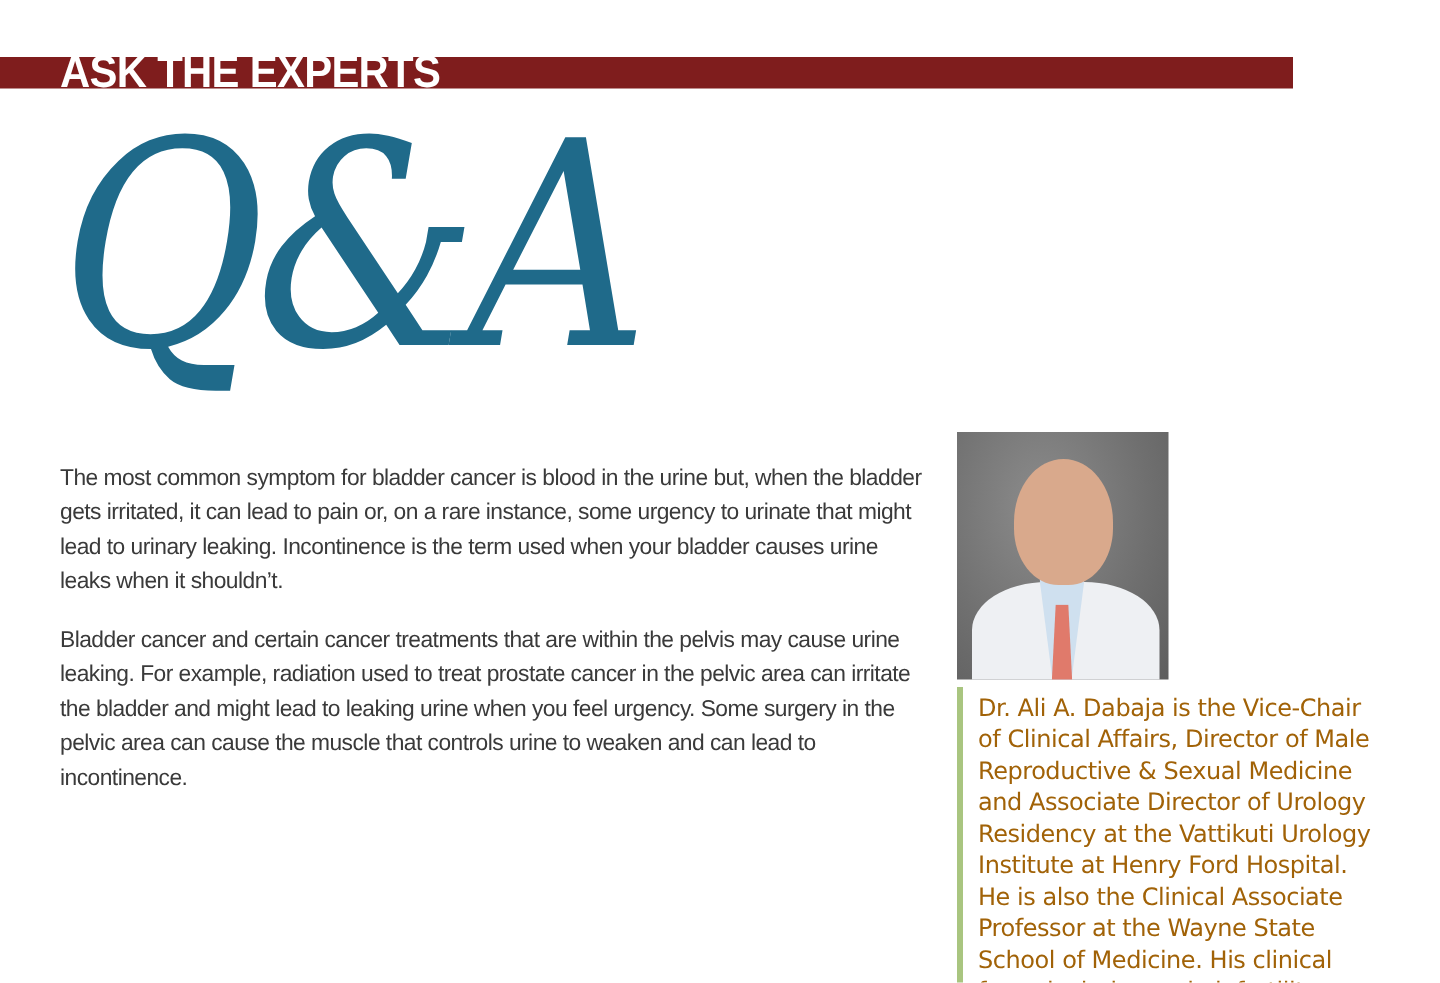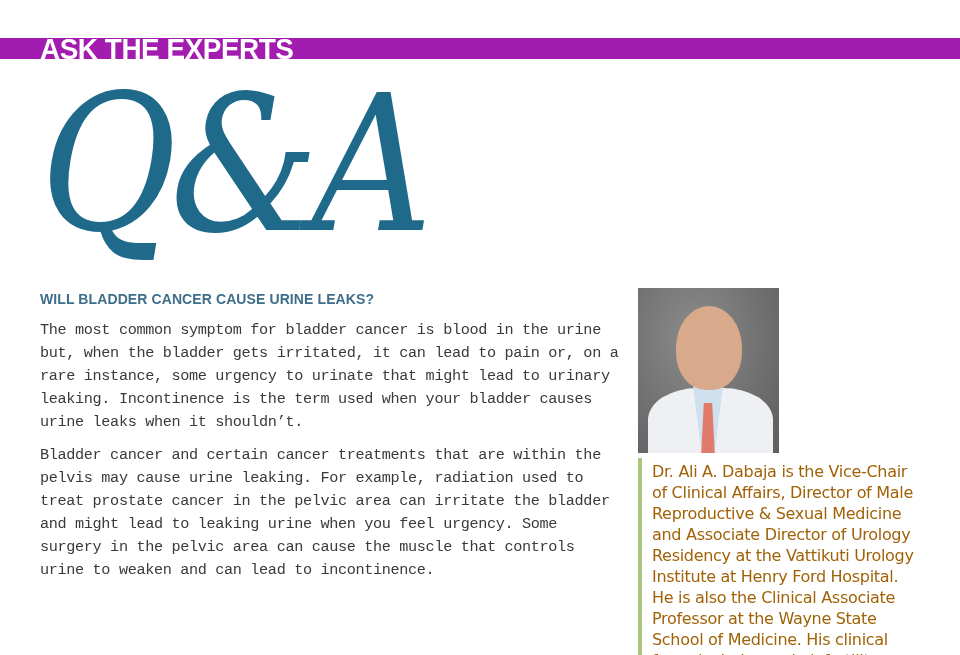--- a/index.html
+++ b/index.html
@@ -1,43 +1,43 @@
 <!DOCTYPE html>
 <html><head>
 <meta charset="utf-8">
 <style>
   html, body { margin: 0; padding: 0; }
   body {
     width: 960px; height: 655px; overflow: hidden; background: #ffffff;
     position: relative; font-family: "DejaVu Sans", sans-serif;
   }
   .band {
-    position: absolute; left: 0; top: 38px; width: 960px; height: 21px;
-    background: #a21caf; overflow: hidden;
+    position: absolute; left: 0; top: 38px; width: 862px; height: 21px;
+    background: #7f1d1d; overflow: hidden;
   }
   .band-title {
     position: absolute; left: 40px; top: -6px;
     font-family: "Liberation Sans", sans-serif; font-weight: bold;
     font-size: 30px; color: #ffffff; letter-spacing: -0.5px; white-space: nowrap;
     transform: scaleX(0.93); transform-origin: left top;
   }
   .qa-logo {
     position: absolute; left: 40px; top: 70px;
     font-family: "DejaVu Serif", serif; font-style: italic;
     font-size: 190px; line-height: 1; color: #1f6a8a; letter-spacing: -8px;
     white-space: nowrap; transform: scaleX(0.88); transform-origin: left top;
   }
   .article { position: absolute; left: 40px; top: 291px; width: 580px; }
   .question {
     font-family: "Liberation Sans", sans-serif; font-weight: bold;
     font-size: 14px; color: #3e6e8a; margin: 0 0 12px 0; letter-spacing: 0.1px;
   }
   .para {
-    font-family: Liberation Mono, monospace; font-size: 15.2px;
-    line-height: 23px; color: #3a3a3a; margin: 2px 0 10px 0;
+    font-family: Liberation Sans, sans-serif; font-size: 15.2px;
+    line-height: 23px; color: #3a3a3a; margin: 16px 0 10px 0;
     letter-spacing: -0.35px;
   }
   .photo {
     position: absolute; left: 638px; top: 288px; width: 141px; height: 165px;
     background: radial-gradient(ellipse at 40% 30%, #8c8c8c 0%, #6f6f6f 60%, #5e5e5e 100%);
     overflow: hidden;
   }
   .photo .head {
     position: absolute; left: 38px; top: 18px; width: 66px; height: 84px;
     border-radius: 50% 50% 45% 45%; background: #d9a98c;
@@ -66,21 +66,20 @@
 </head>
 <body>
 
 <div class="band">
   <div class="band-title">ASK THE EXPERTS</div>
 </div>
 
 <div class="qa-logo">Q&amp;A</div>
 
 <div class="article">
-  <div class="question">WILL BLADDER CANCER CAUSE URINE LEAKS?</div>
   <p class="para">The most common symptom for bladder cancer is blood in the urine but, when the bladder gets irritated, it can lead to pain or, on a rare instance, some urgency to urinate that might lead to urinary leaking. Incontinence is the term used when your bladder causes urine leaks when it shouldn’t.</p>
   <p class="para">Bladder cancer and certain cancer treatments that are within the pelvis may cause urine leaking. For example, radiation used to treat prostate cancer in the pelvic area can irritate the bladder and might lead to leaking urine when you feel urgency. Some surgery in the pelvic area can cause the muscle that controls urine to weaken and can lead to incontinence.</p>
 </div>
 
 <div class="photo" title="Portrait of Dr. Ali A. Dabaja">
   <div class="coat"></div>
   <div class="shirt"></div>
   <div class="tie"></div>
   <div class="head"></div>
 </div>

